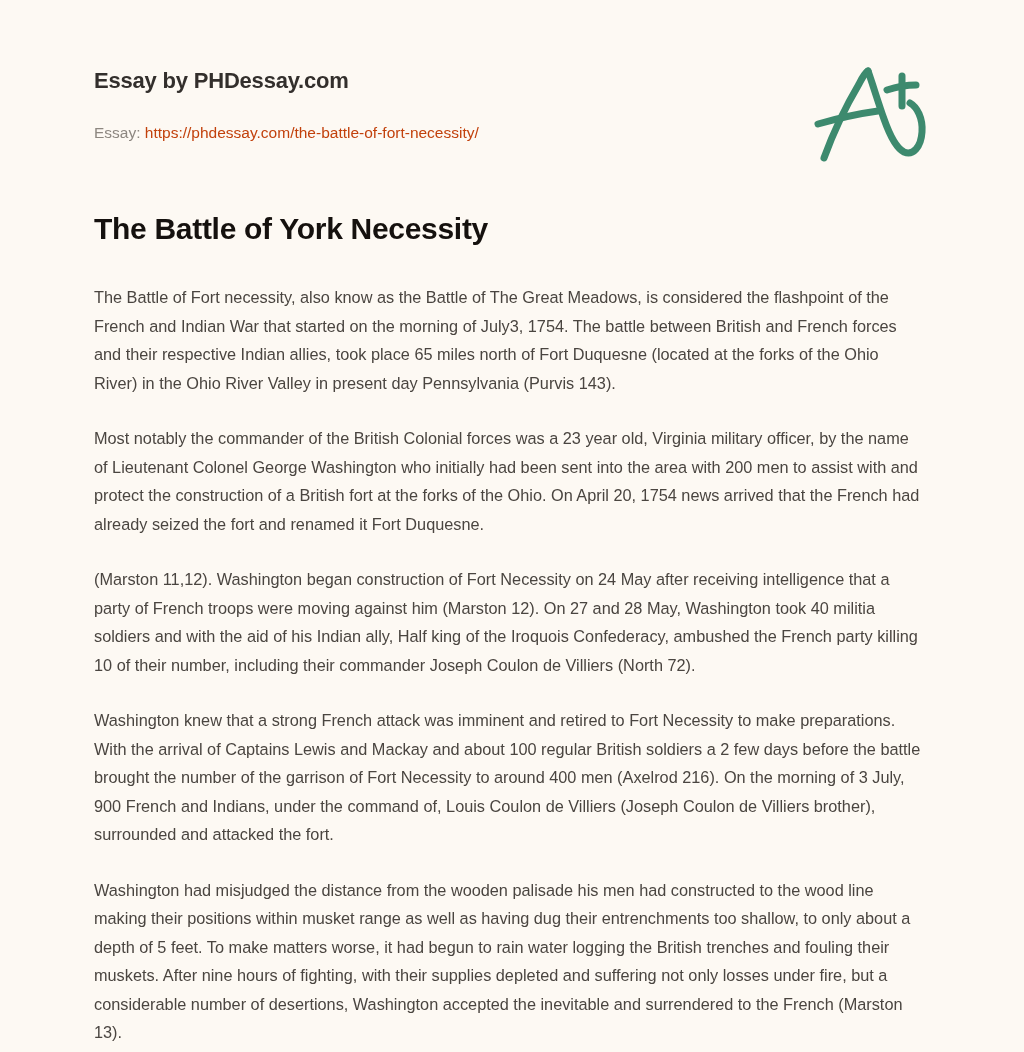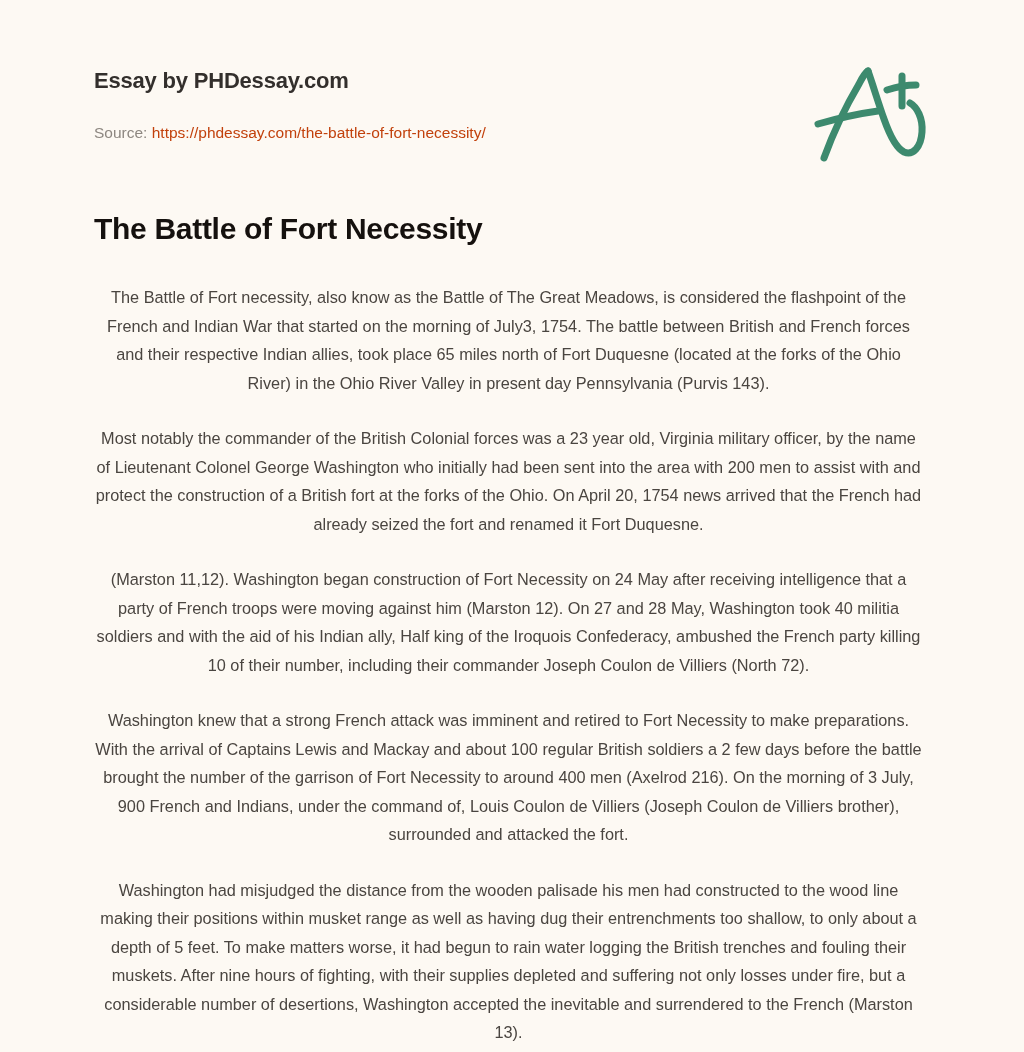--- a/index.html
+++ b/index.html
@@ -89,37 +89,37 @@
     left: 94px;
     top: 283px;
     width: 845px;
   }
 
   .article p {
     margin: 0 16px 27px 0;
     font-size: 16.3px;
     line-height: 28.5px;
     color: #4a4540;
-    text-align: center;
+    text-align: left;
   }
   .article p:last-child {
     margin-bottom: 0;
   }
 </style>
 </head>
 <body>
 
 <div class="page">
 
   <div class="header">
 
     <div class="brand-line">Essay by PHDessay.com</div>
 
     <div class="source-line">
-      <span class="src-label">Source:</span>
+      <span class="src-label">Essay:</span>
       <a class="src-url" href="#">https://phdessay.com/the-battle-of-fort-necessity/</a>
     </div>
 
     <div class="logo">
       <svg viewBox="0 0 120 105" xmlns="http://www.w3.org/2000/svg" fill="none" stroke="#3d8a6e" stroke-width="7" stroke-linecap="round" stroke-linejoin="round">
 
         <path d="M14 96 C 22 74, 36 44, 49 22 C 52 16, 55 11, 58 9"></path>
 
         <path d="M58 9 C 62 20, 68 40, 74 57 C 80 74, 86 86, 94 90
                  C 103 94, 111 85, 112 70 C 113 56, 107 45, 100 41"></path>
@@ -127,21 +127,21 @@
         <path d="M8 62 C 22 58, 46 52, 68 49"></path>
 
         <path d="M77 28 C 86 25, 97 23, 106 23"></path>
 
         <path d="M92 14 C 92 24, 92 34, 92 44"></path>
       </svg>
     </div>
 
   </div>
 
-  <h1 class="doc-title">The Battle of Fort Necessity</h1>
+  <h1 class="doc-title">The Battle of York Necessity</h1>
 
   <div class="article">
     <p>The Battle of Fort necessity, also know as the Battle of The Great Meadows, is considered the flashpoint of the French and Indian War that started on the morning of July3, 1754. The battle between British and French forces and their respective Indian allies, took place 65 miles north of Fort Duquesne (located at the forks of the Ohio River) in the Ohio River Valley in present day Pennsylvania (Purvis 143).</p>
     <p>Most notably the commander of the British Colonial forces was a 23 year old, Virginia military officer, by the name of Lieutenant Colonel George Washington who initially had been sent into the area with 200 men to assist with and protect the construction of a British fort at the forks of the Ohio. On April 20, 1754 news arrived that the French had already seized the fort and renamed it Fort Duquesne.</p>
     <p>(Marston 11,12). Washington began construction of Fort Necessity on 24 May after receiving intelligence that a party of French troops were moving against him (Marston 12). On 27 and 28 May, Washington took 40 militia soldiers and with the aid of his Indian ally, Half king of the Iroquois Confederacy, ambushed the French party killing 10 of their number, including their commander Joseph Coulon de Villiers (North 72).</p>
     <p>Washington knew that a strong French attack was imminent and retired to Fort Necessity to make preparations. With the arrival of Captains Lewis and Mackay and about 100 regular British soldiers a 2 few days before the battle brought the number of the garrison of Fort Necessity to around 400 men (Axelrod 216). On the morning of 3 July, 900 French and Indians, under the command of, Louis Coulon de Villiers (Joseph Coulon de Villiers brother), surrounded and attacked the fort.</p>
     <p>Washington had misjudged the distance from the wooden palisade his men had constructed to the wood line making their positions within musket range as well as having dug their entrenchments too shallow, to only about a depth of 5 feet. To make matters worse, it had begun to rain water logging the British trenches and fouling their muskets. After nine hours of fighting, with their supplies depleted and suffering not only losses under fire, but a considerable number of desertions, Washington accepted the inevitable and surrendered to the French (Marston 13).</p>
     <p>It would be the only surrender of his military career. 3 Works Cited Axelrod, Alan. Blooding at Great Meadows: Young Georg Washington and the Battle that Shaped the Man. Philadelphia: Running Press, 2007. Marston, Daniel. The French-Indian War, 1654-1760. London: Taylor and Francis, 2003 North, Sterling. George Washington: Frontier Colonel. New York: Sterling Publishing Co, 2006 Purvis, Thomas L. A Dictionary of American History. Hoboken, NJ: Blackwell Publishing, 1997</p>
   </div>
 

